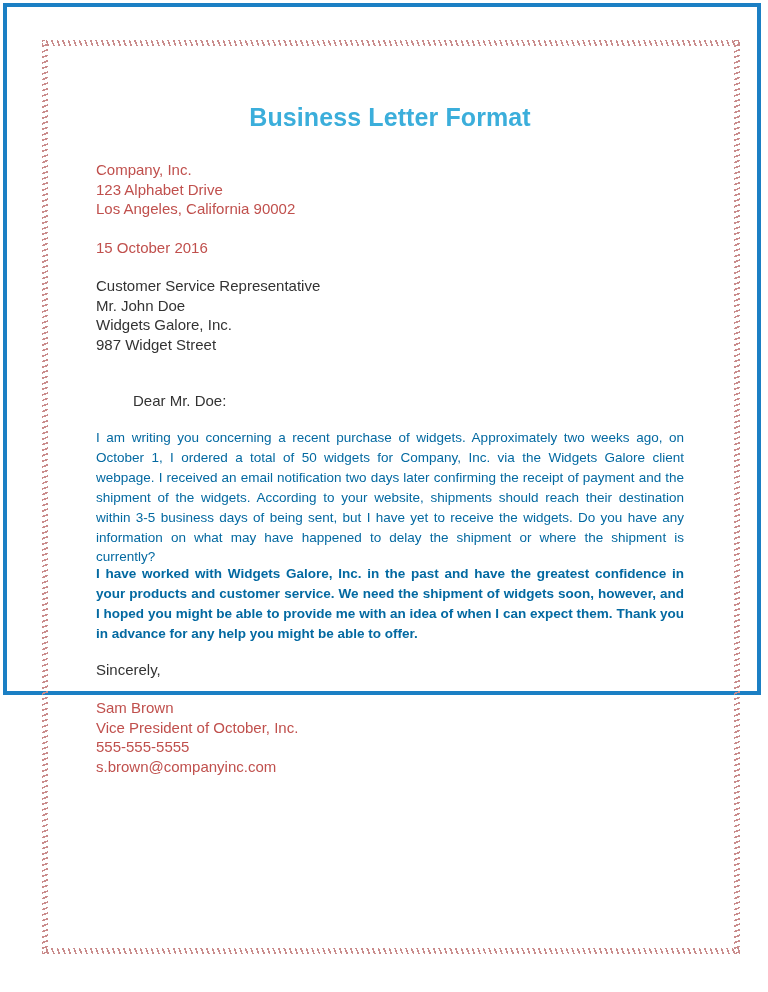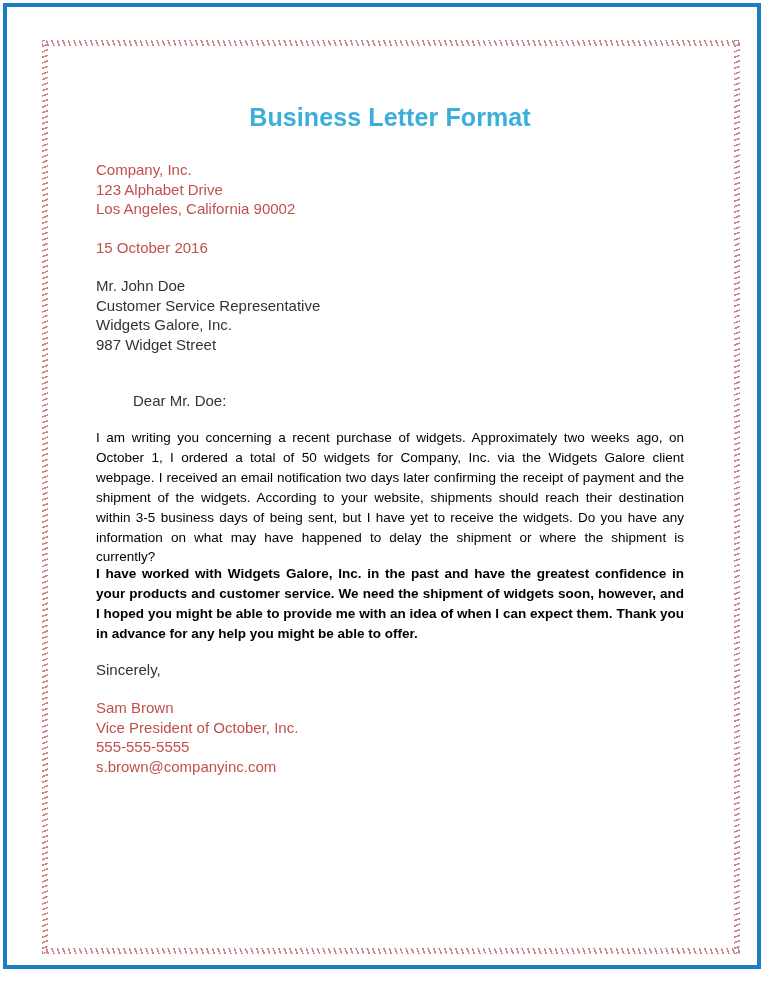--- a/index.html
+++ b/index.html
@@ -14,21 +14,21 @@
     font-family: "Liberation Sans", sans-serif;
     overflow: hidden;
   }
 
   
   .page-frame {
     position: absolute;
     left: 3px;
     top: 3px;
     width: 758px;
-    height: 966px;
+    height: 692px;
     border: 4px solid #1b7fc4;
     box-sizing: border-box;
     background: #ffffff;
   }
 
   
   .deco-border {
     position: absolute;
     left: 35px;
     top: 33px;
@@ -108,21 +108,21 @@
   .date-block     { top: 231px; }
   .recipient-block{ top: 269px; }
   .salutation     { top: 384px; margin-left: 37px; }
 
   .para {
     position: absolute;
     left: 0;
     width: 588px;
     font-size: 13.5px;
     line-height: 19.9px;
-    color: #000000;
+    color: #0369a1;
     text-align: justify;
     text-justify: inter-word;
     margin: 0;
   }
   .para-1 { top: 421px; }
   .para-2 { top: 557px; font-weight: bold; }
 
   .closing        { top: 653px; }
   .signature-block{ top: 691px; }
 </style>
@@ -146,22 +146,22 @@
       <span class="line accent-red">Company, Inc.</span>
       <span class="line accent-red">123 Alphabet Drive</span>
       <span class="line accent-red">Los Angeles, California 90002</span>
     </div>
 
     <div class="block date-block">
       <span class="line accent-red">15 October 2016</span>
     </div>
 
     <div class="block recipient-block">
+      <span class="line body-dark">Customer Service Representative</span>
       <span class="line body-dark">Mr. John Doe</span>
-      <span class="line body-dark">Customer Service Representative</span>
       <span class="line body-dark">Widgets Galore, Inc.</span>
       <span class="line body-dark">987 Widget Street</span>
     </div>
 
     <div class="block salutation">
       <span class="line body-dark">Dear Mr. Doe:</span>
     </div>
 
     <p class="para para-1">I am writing you concerning a recent purchase of widgets. Approximately two weeks ago, on October 1, I ordered a total of 50 widgets for Company, Inc. via the Widgets Galore client webpage. I received an email notification two days later confirming the receipt of payment and the shipment of the widgets. According to your website, shipments should reach their destination within 3-5 business days of being sent, but I have yet to receive the widgets. Do you have any information on what may have happened to delay the shipment or where the shipment is currently?</p>
 

